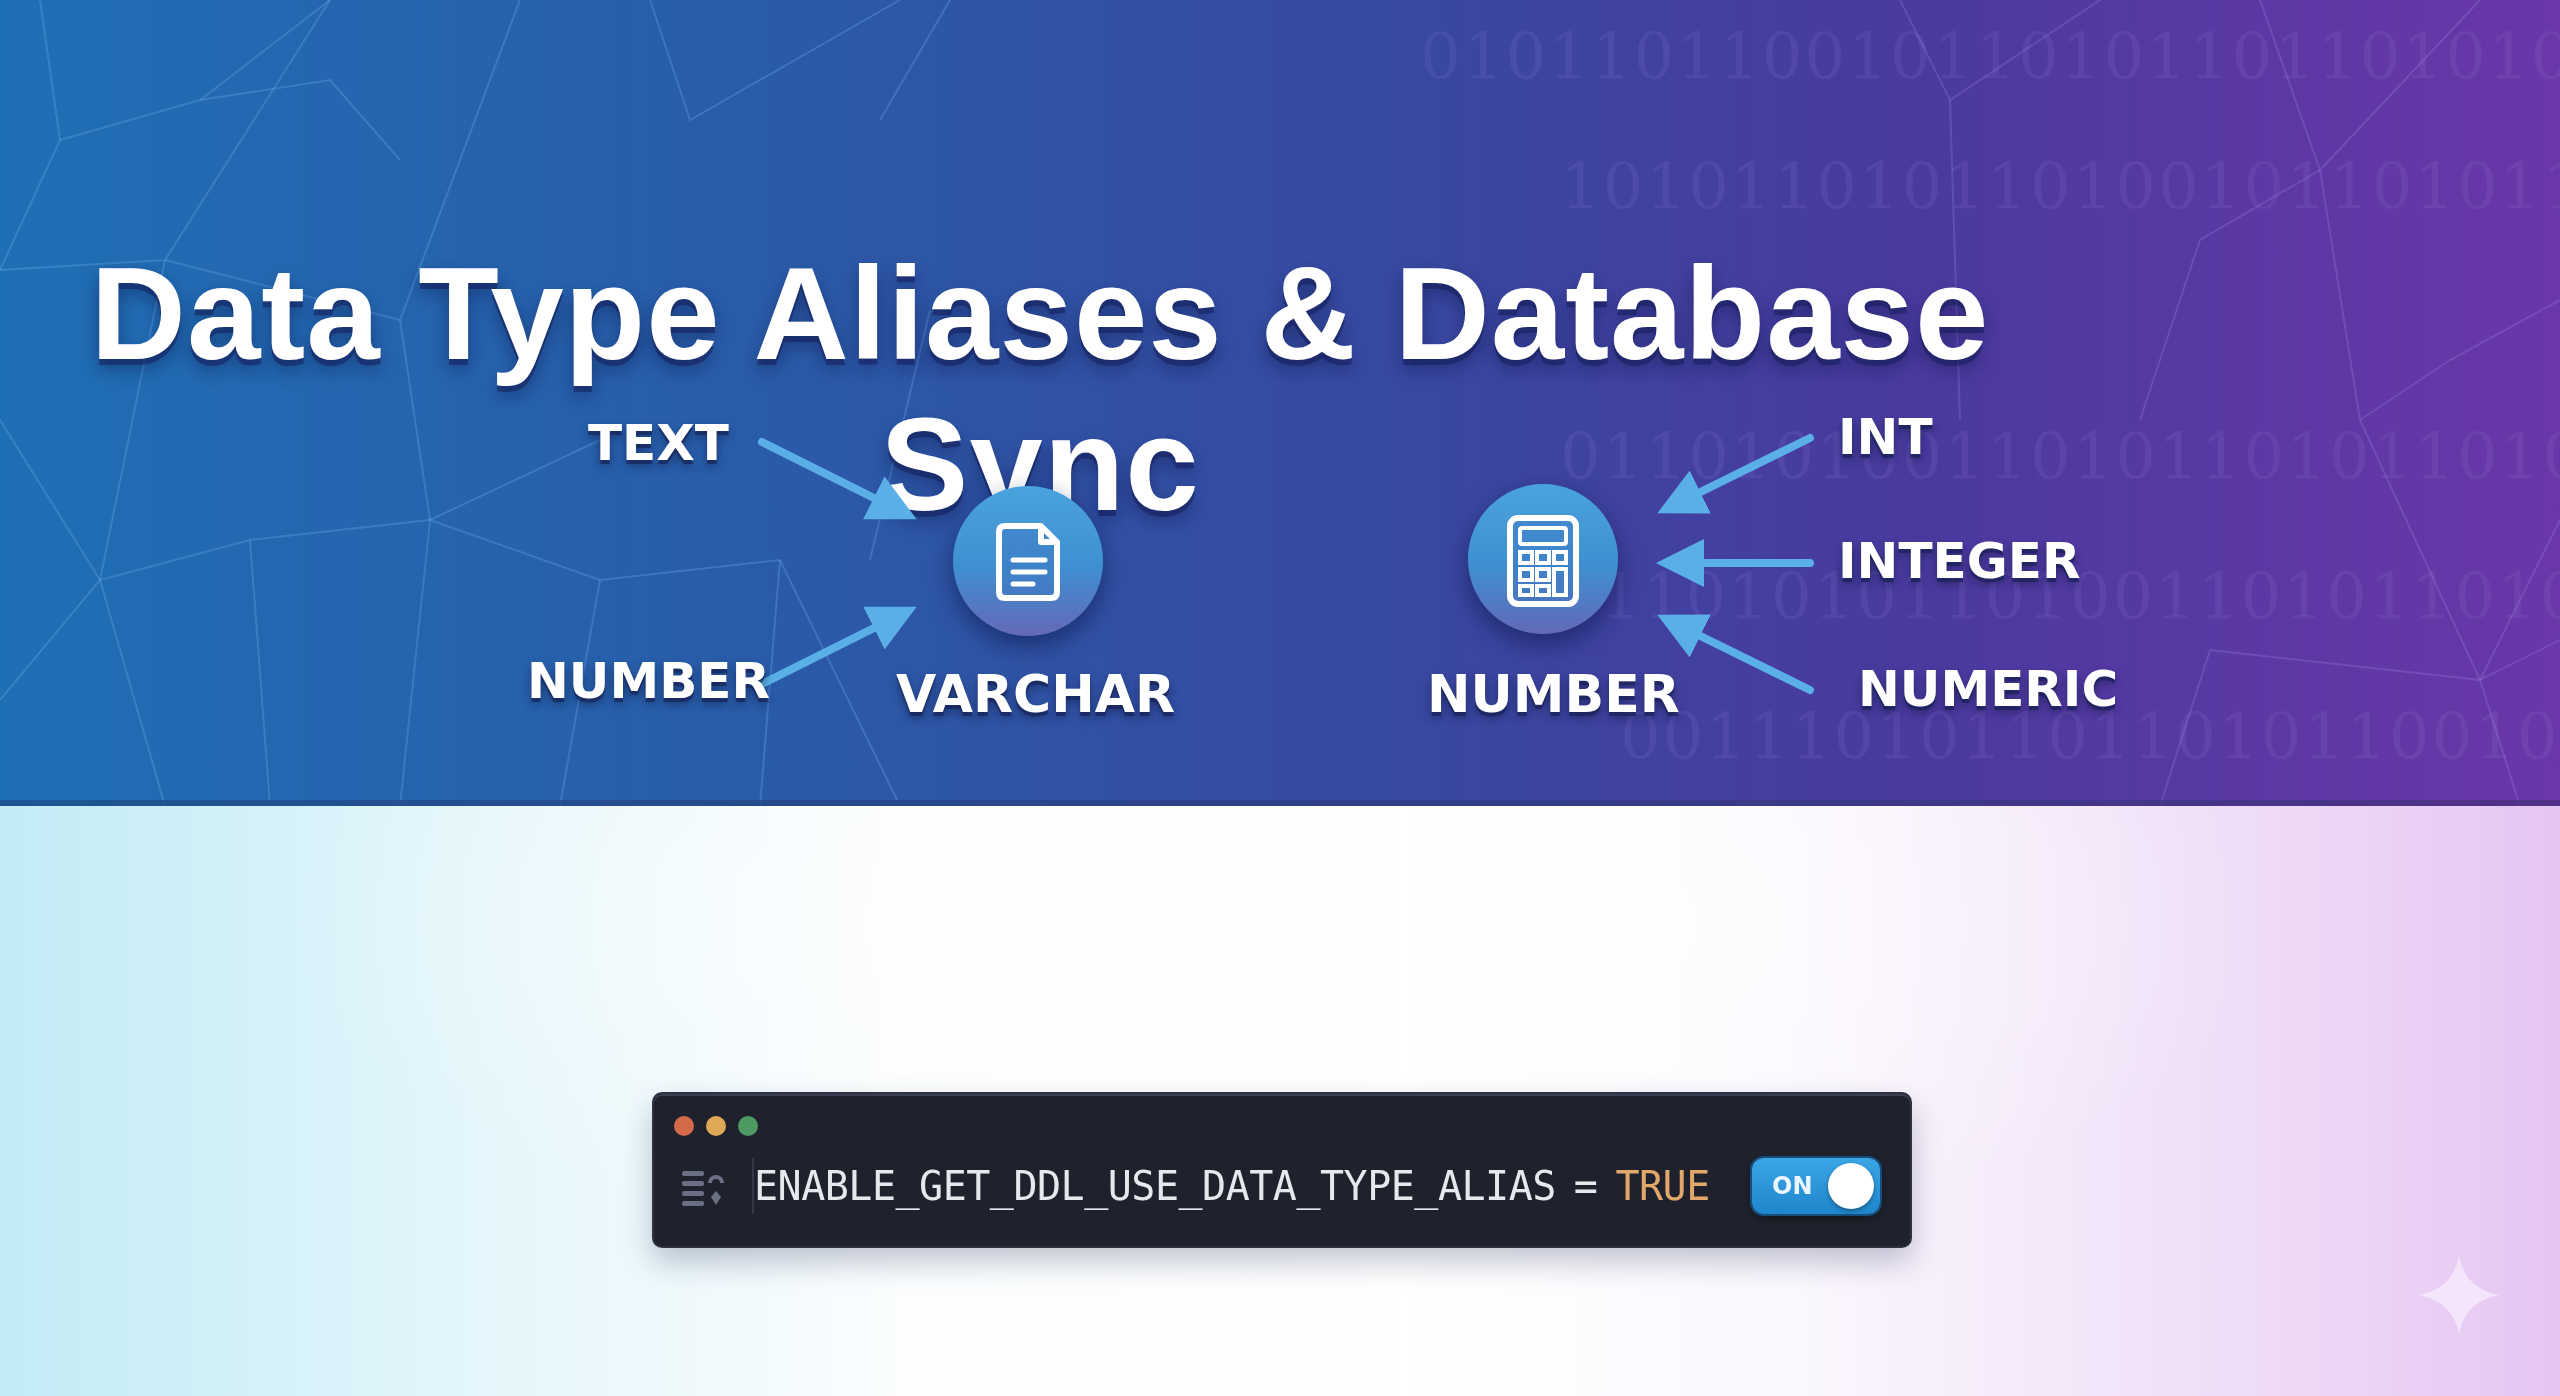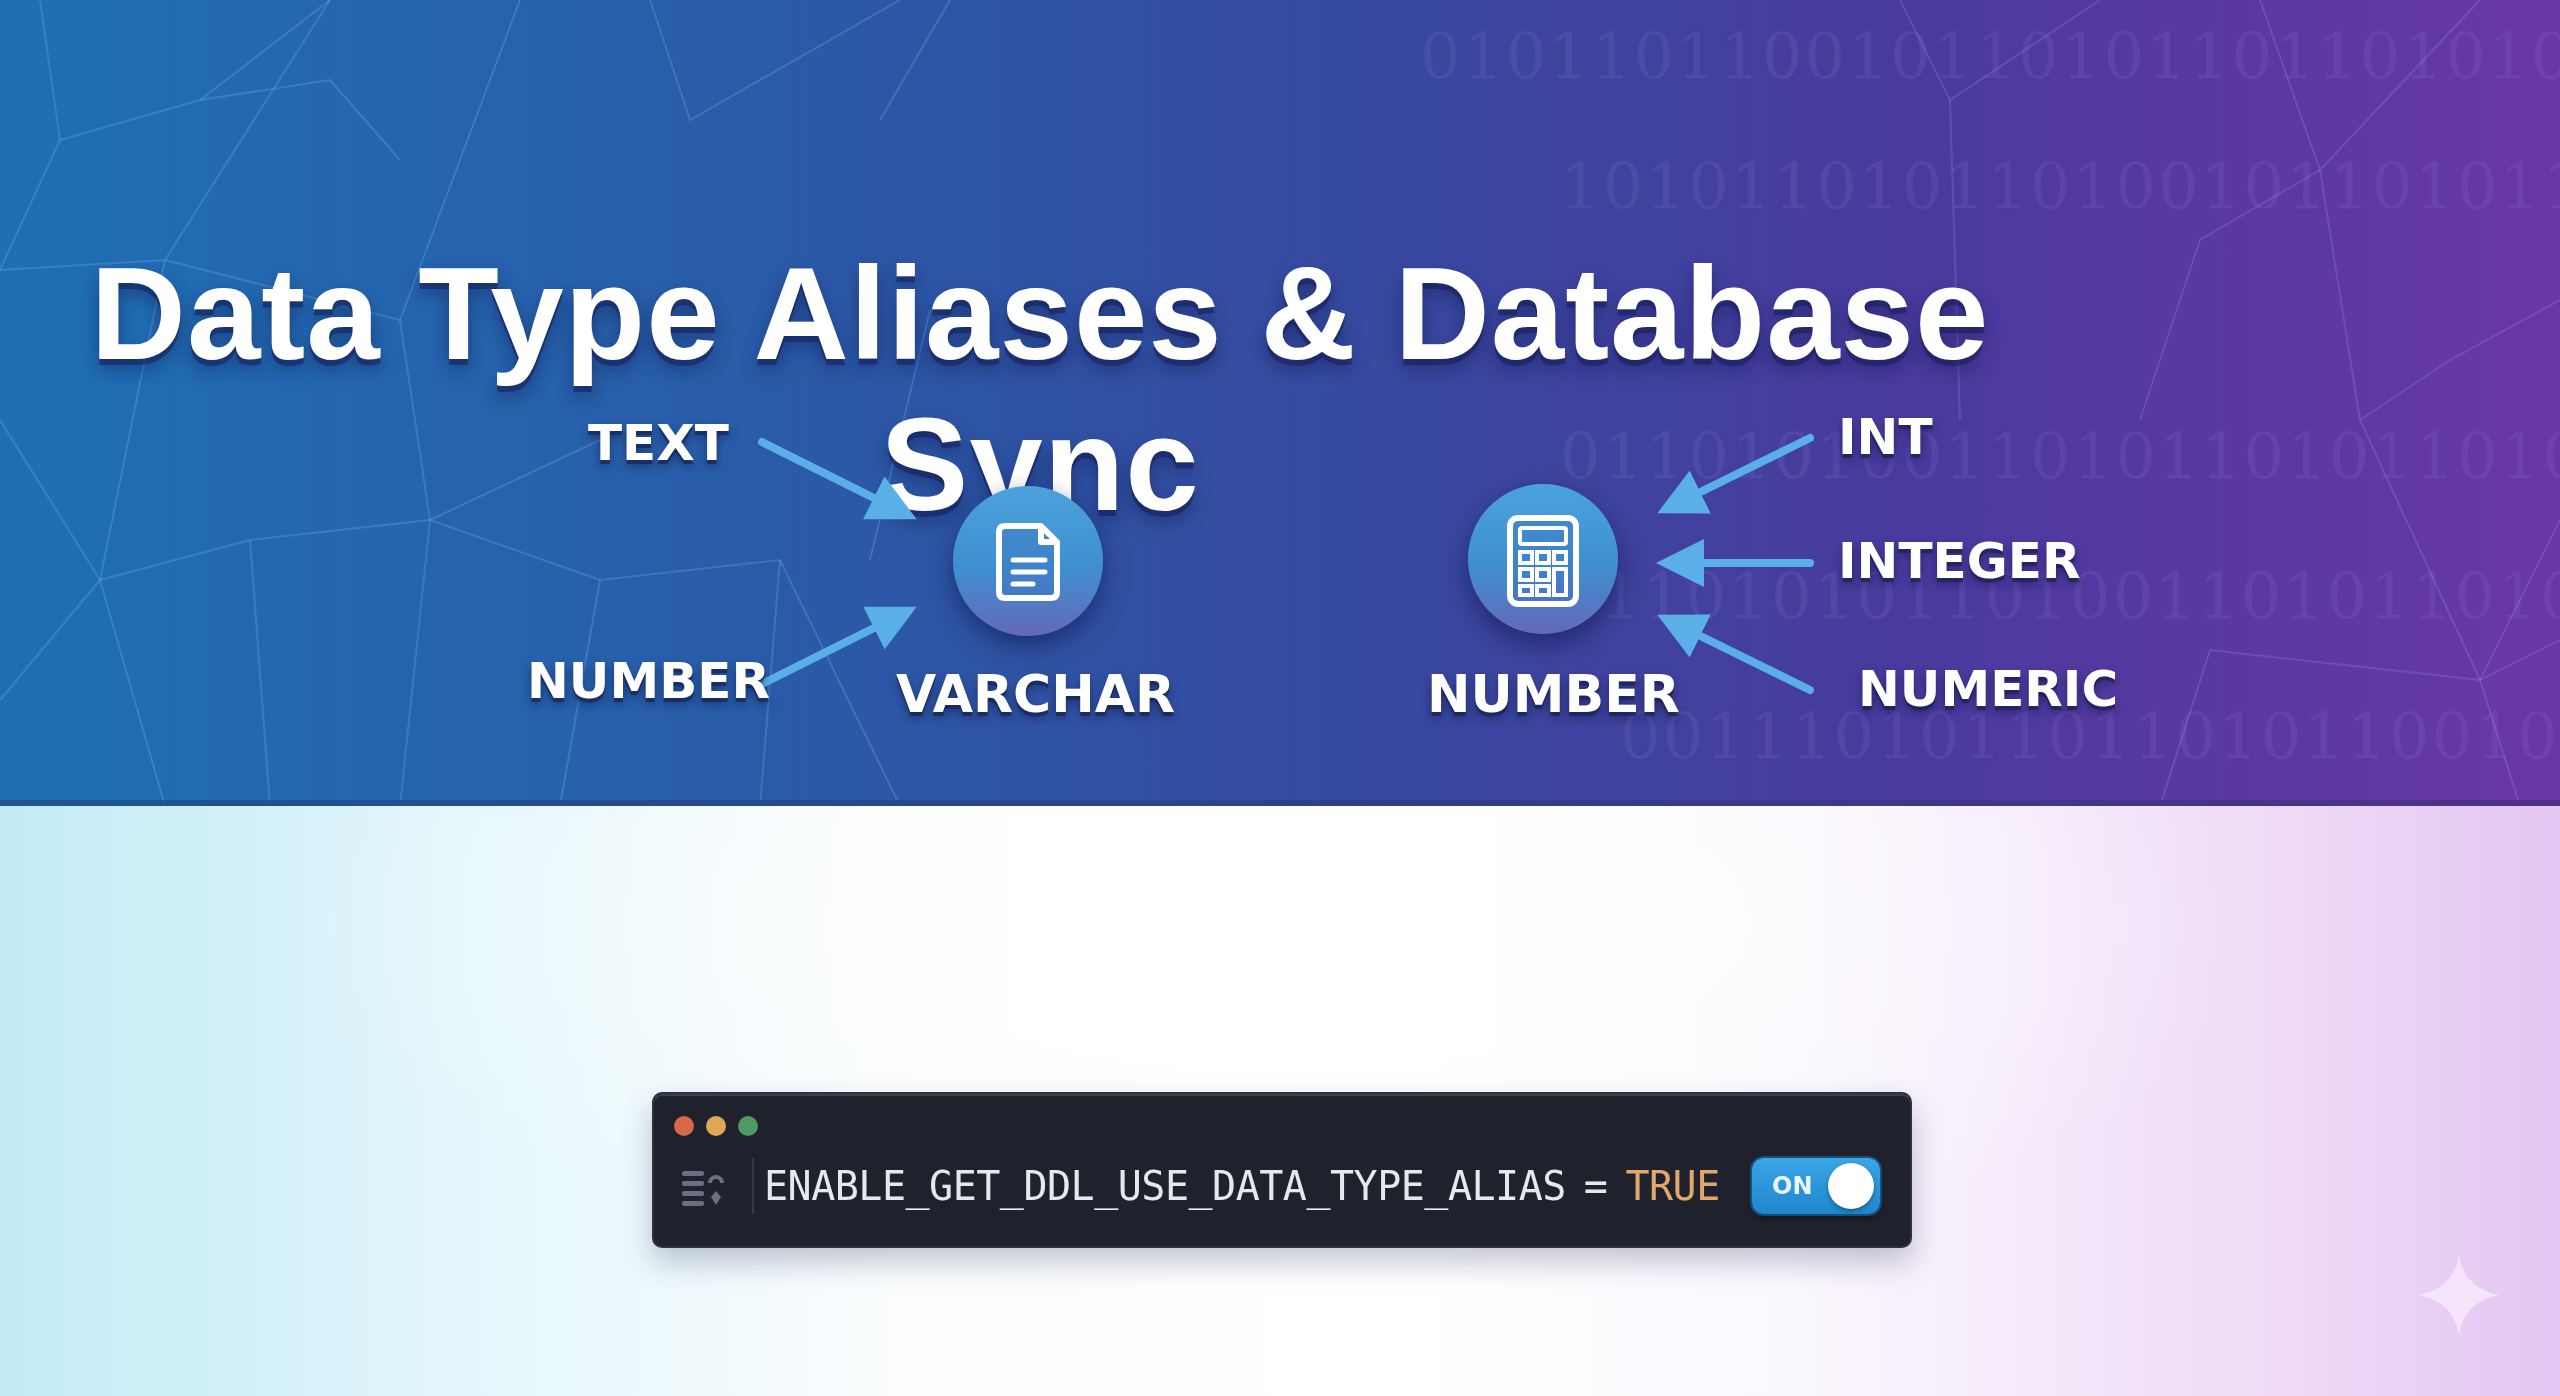--- a/index.html
+++ b/index.html
@@ -136,21 +136,20 @@
       position: absolute;
       left: 98px;
       top: 64px;
       font-family: "DejaVu Sans Mono", monospace;
       font-size: 40px;
       line-height: 56px;
       color: #e6e8ee;
       white-space: nowrap;
       letter-spacing: -0.5px;
       border-left: 2px solid #343848;
-      padding-left: 10px;
     }
     .code-line .eq { color: #e6e8ee; margin: 0 18px; }
     .code-line .val { color: #e2a76a; }
     .toggle {
       position: absolute;
       left: 1098px;
       top: 64px;
       width: 128px;
       height: 56px;
       border-radius: 12px;

